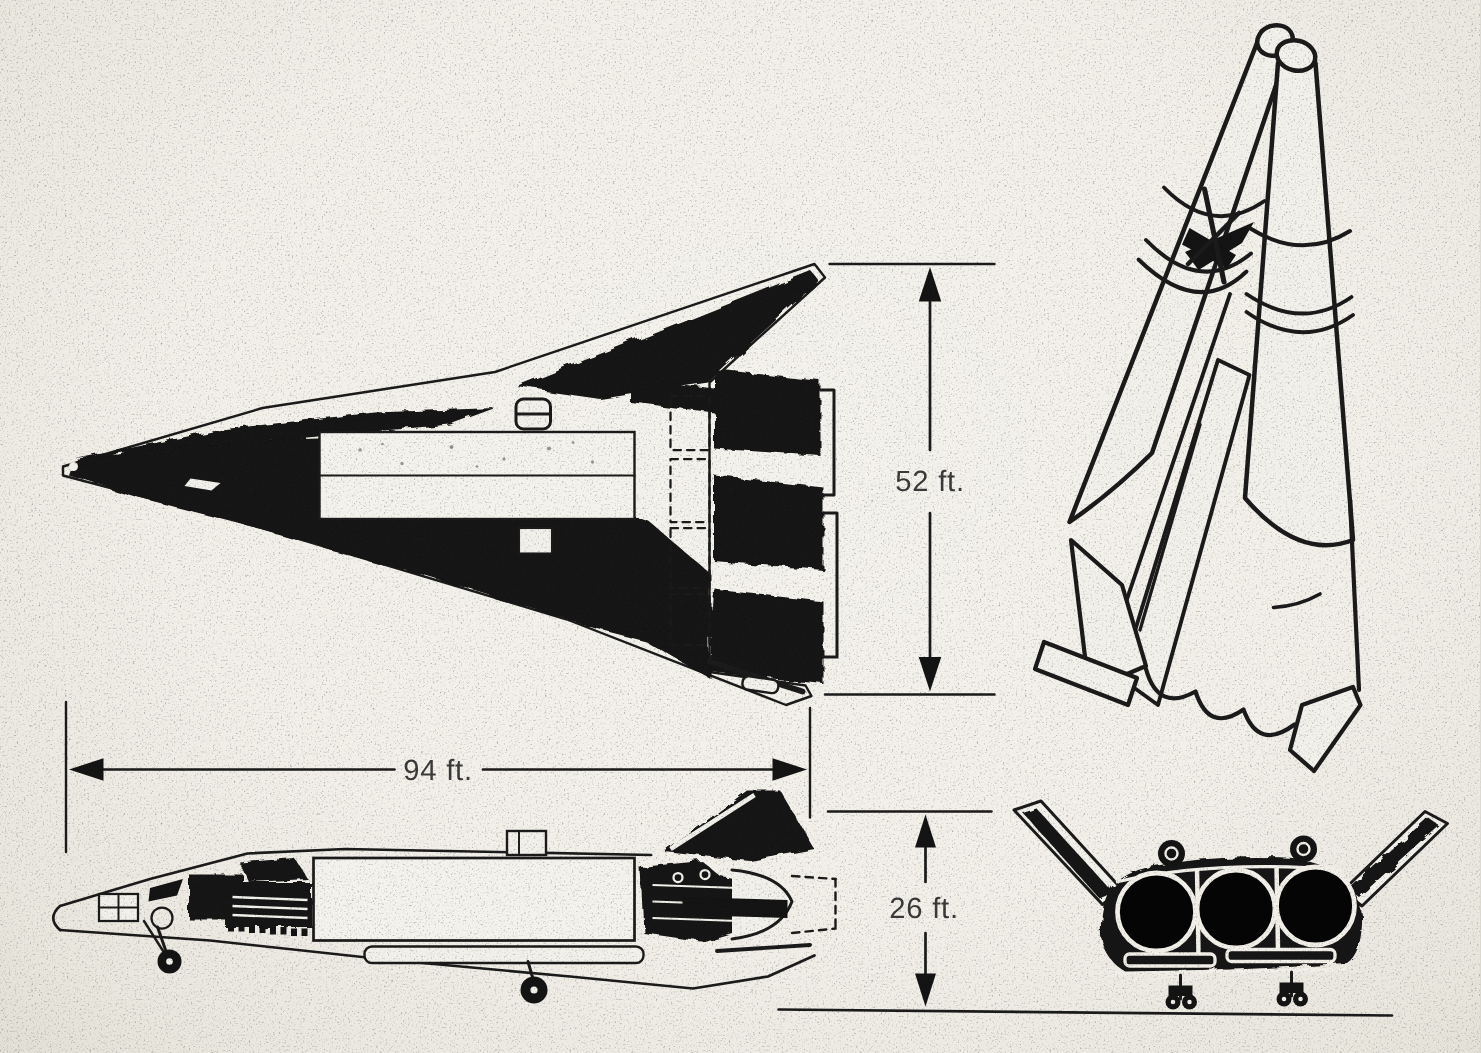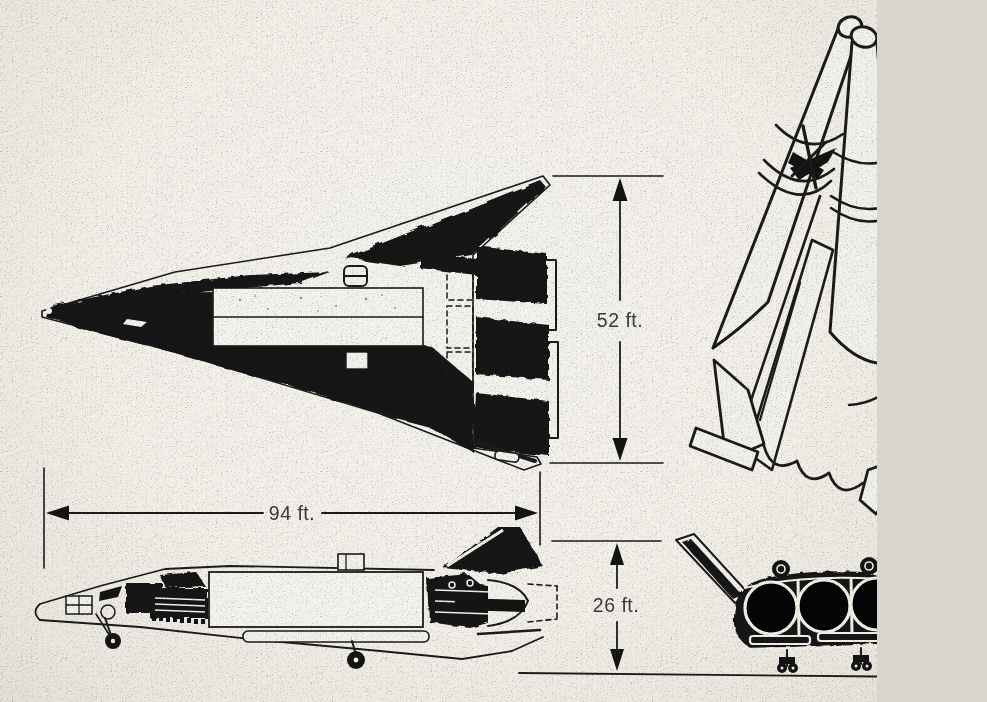--- a/index.html
+++ b/index.html
@@ -1,17 +1,17 @@
 <!DOCTYPE html>
 <html><head>
 <meta charset="utf-8">
 <style>
   html,body{margin:0;padding:0;background:#d8d5cd;}
   .canvas{
-    position:relative;width:877px;height:702px;overflow:hidden;
+    position:relative;width:987px;height:702px;overflow:hidden;
     background:radial-gradient(ellipse at 52% 42%, #f4f2ec 0%, #f1efe8 55%, #e9e6de 88%, #e2dfd6 100%);
     font-family:"Liberation Sans","DejaVu Sans",sans-serif;
   }
   svg{position:absolute;inset:0;display:block;}
   .ink{stroke:#1b1b1b;fill:none;stroke-linecap:round;stroke-linejoin:round;}
   .fill{fill:#141414;stroke:none;}
   .paper{fill:#f2f0ea;}
   .dim{font-size:19.5px;fill:#3a3a3a;letter-spacing:0.5px;}
 </style>
 </head>

